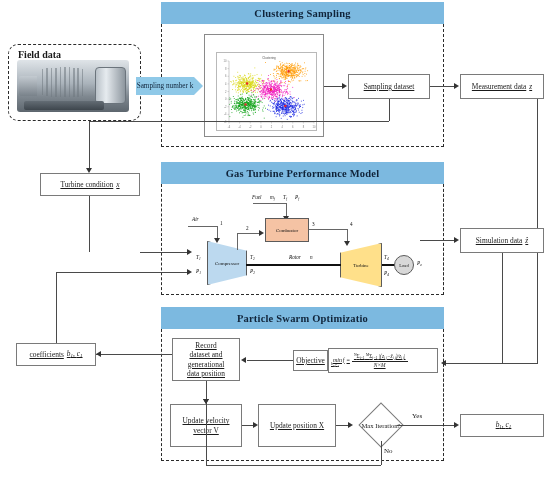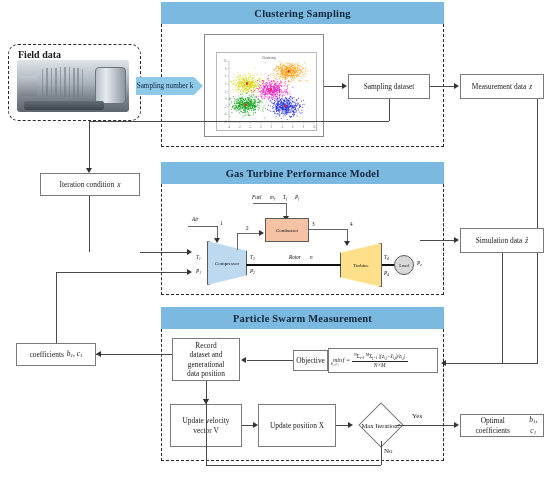--- a/index.html
+++ b/index.html
@@ -12,21 +12,21 @@
              display:flex;align-items:center;justify-content:center;
              font-size:10.5px;letter-spacing:.2px;}
 
   
   .dashed{border:1.6px dashed #2b2b2b;background:transparent;}
   .dashed-round{border:1.6px dashed #2b2b2b;border-radius:10px;}
 
   
   .box{border:1px solid #7a7a7a;background:#fff;
        display:flex;align-items:center;justify-content:center;
-       text-align:center;font-size:7.4px;line-height:1.25;padding:2px;}
+       text-align:center;font-size:7.4px;line-height:1.25;padding:2px;text-decoration:underline;}
   .box.multi{flex-direction:column;}
 
   
   .banner{background:#8fc9e8;display:flex;align-items:center;
           justify-content:center;font-size:7.2px;font-style:normal;
           color:#10243a;}
   .banner-tip{width:0;height:0;border-top:9px solid transparent;
               border-bottom:9px solid transparent;border-left:9px solid #8fc9e8;}
 
   
@@ -2317,21 +2317,21 @@
 <div class="abs vline" style="left:389px;top:99px;height:22px;"></div>
 <div class="abs hline" style="left:89px;top:121px;width:300px;"></div>
 <div class="abs vline" style="left:89px;top:121px;height:47px;"></div>
 <div class="abs ar-d" style="left:86px;top:168px;"></div>
 
 <div class="abs sec-title" style="left:161px;top:162px;width:283px;height:22px;">Gas Turbine Performance  Model</div>
 
 <div class="abs dashed" style="left:161px;top:184px;width:283px;height:111px;border-top:none;"></div>
 
 <div class="abs box" style="left:40px;top:173px;width:100px;height:23px;">
-  <span>Iteration condition</span>
+  <span>Turbine condition</span>
   <span class="ital" style="margin-left:3px;">x</span>
 </div>
 
 <div class="abs hline" style="left:140px;top:252px;width:50px;"></div>
 <div class="abs vline" style="left:89px;top:196px;height:56px;"></div>
 <div class="abs ar-r" style="left:187px;top:249px;"></div>
 
 <div class="abs lbl" style="left:252px;top:194px;">Fuel</div>
 <div class="abs lbl" style="left:270px;top:194px;">m<span class="sub">f</span></div>
 <div class="abs lbl" style="left:283px;top:194px;">T<span class="sub">f</span></div>
@@ -2382,21 +2382,21 @@
 <div class="abs hline" style="left:420px;top:240px;width:34px;"></div>
 <div class="abs ar-r" style="left:454px;top:237px;"></div>
 
 <div class="abs box" style="left:460px;top:228px;width:84px;height:25px;">
   <span>Simulation data</span>
   <span class="ital" style="margin-left:3px;">ẑ</span>
 </div>
 
 <div class="abs vline" style="left:502px;top:253px;height:110px;"></div>
 
-<div class="abs sec-title" style="left:161px;top:307px;width:283px;height:22px;">Particle Swarm Measurement</div>
+<div class="abs sec-title" style="left:161px;top:307px;width:283px;height:22px;">Particle Swarm Optimizatio</div>
 
 <div class="abs dashed" style="left:161px;top:329px;width:283px;height:132px;border-top:none;"></div>
 
 <div class="abs box multi" style="left:172px;top:338px;width:68px;height:43px;">
   <span>Record</span>
   <span>dataset and</span>
   <span>generational</span>
   <span>data position</span>
 </div>
 
@@ -2454,21 +2454,20 @@
 <div class="abs ar-d" style="left:203px;top:399px;"></div>
 <div class="abs edge-lbl" style="left:384px;top:447px;">No</div>
 
 <div class="abs hline" style="left:397px;top:425px;width:57px;"></div>
 <div class="abs ar-r" style="left:454px;top:422px;"></div>
 <div class="abs edge-lbl" style="left:412px;top:412px;">Yes</div>
 
 <div class="abs" style="left:443px;top:329px;width:0;height:132px;border-left:1.6px dashed #2b2b2b;"></div>
 
 <div class="abs box" style="left:460px;top:414px;width:84px;height:23px;">
-  <span>Optimal coefficients</span>
   <span class="ital" style="margin-left:3px;">
     <span>b</span><span class="sub">1</span>,
     <span>c</span><span class="sub">1</span>
   </span>
 </div>
 
 <div class="abs box" style="left:16px;top:343px;width:80px;height:23px;">
   <span>coefficients</span>
   <span class="ital" style="margin-left:3px;">
     <span>b</span><span class="sub">1</span>,

